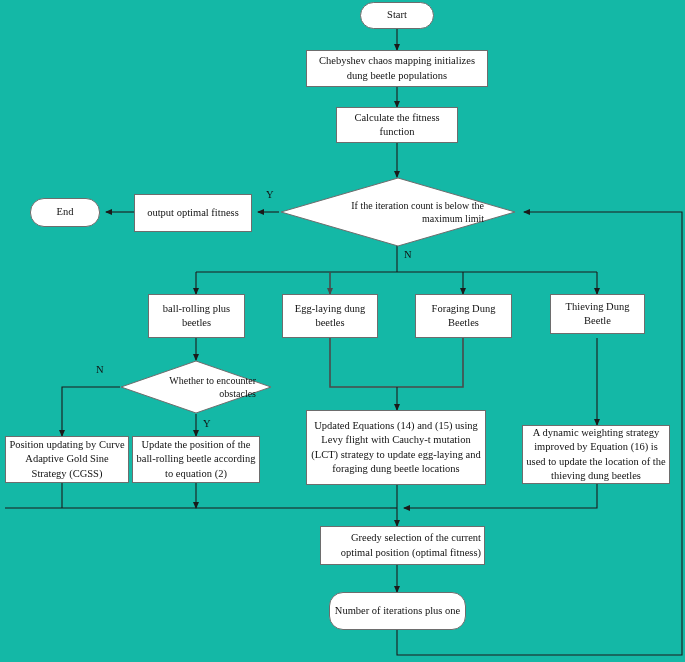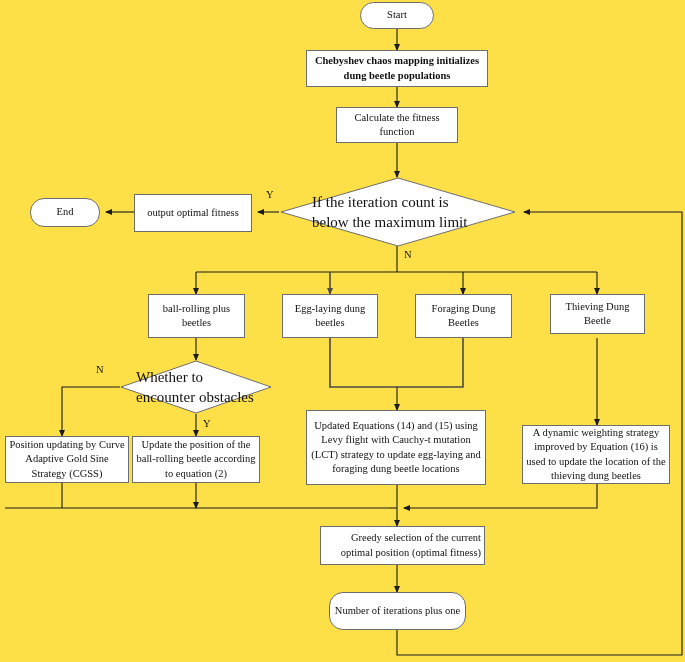--- a/index.html
+++ b/index.html
@@ -9,21 +9,21 @@
     background: #ffffff;
   }
   body {
     font-family: "Liberation Serif", "DejaVu Serif", serif;
     color: #000000;
   }
   #canvas {
     position: relative;
     width: 685px;
     height: 662px;
-    background: #fde047;
+    background: #14b8a6;
     overflow: hidden;
   }
   .node {
     position: absolute;
     box-sizing: border-box;
     display: flex;
     align-items: center;
     justify-content: center;
     text-align: center;
     border: 1px solid #6d6d6d;
@@ -49,22 +49,22 @@
   }
   .diamond-label {
     position: absolute;
     left: 0;
     top: 0;
     width: 100%;
     height: 100%;
     display: flex;
     align-items: center;
     justify-content: center;
-    text-align: left;
-    font-size: 15px;
+    text-align: right;
+    font-size: 10px;
     line-height: 1.35;
     color: #111111;
     pointer-events: none;
   }
   .edge-label {
     position: absolute;
     font-size: 10.5px;
     color: #111111;
     white-space: nowrap;
   }
@@ -144,21 +144,21 @@
 
     <path class="wire" d="M397,565 L397,592" marker-end="url(#arrow)"></path>
 
     <path class="wire" d="M397,630 L397,655 L682,655 L682,212 L524,212" marker-end="url(#arrow)"></path>
   </svg>
 
   <div class="node terminal" style="left:360px; top:2px; width:74px; height:27px;">
     <span>Start</span>
   </div>
 
-  <div class="node" style="left:306px; top:50px; width:182px; height:37px;font-weight:bold;">
+  <div class="node" style="left:306px; top:50px; width:182px; height:37px;">
     <span>Chebyshev chaos mapping initializes dung beetle populations</span>
   </div>
 
   <div class="node" style="left:336px; top:107px; width:122px; height:36px;">
     <span>Calculate the fitness function</span>
   </div>
 
   <div class="diamond-wrap" style="left:280px; top:177px; width:236px; height:70px;">
     <svg width="236" height="70" viewBox="0 0 236 70">
       <polygon points="118,1 235,35 118,69 1,35" fill="#ffffff" stroke="#6d6d6d" stroke-width="1"></polygon>

